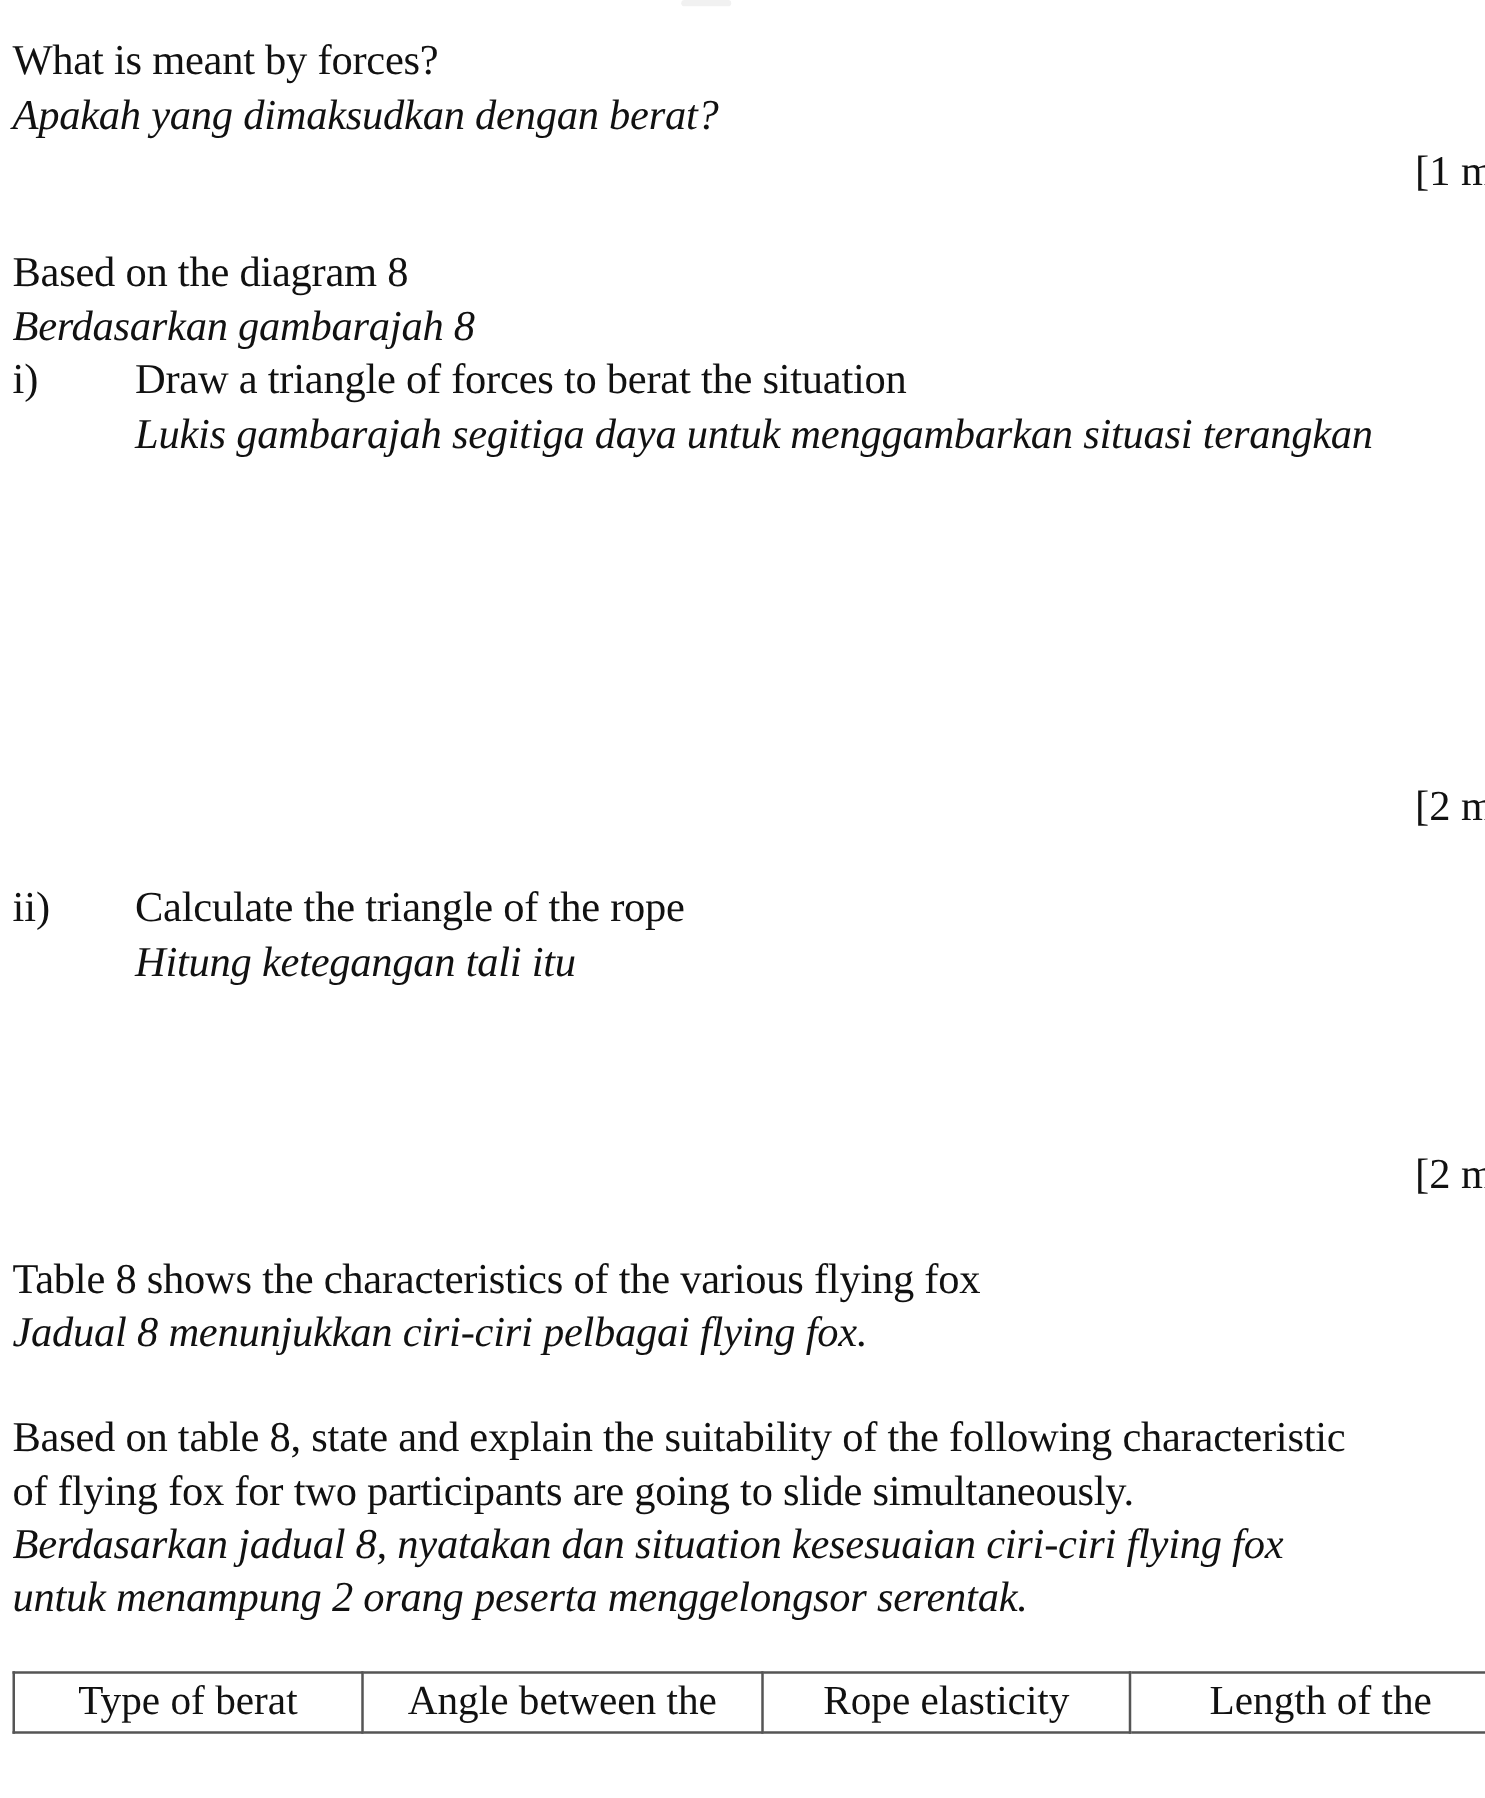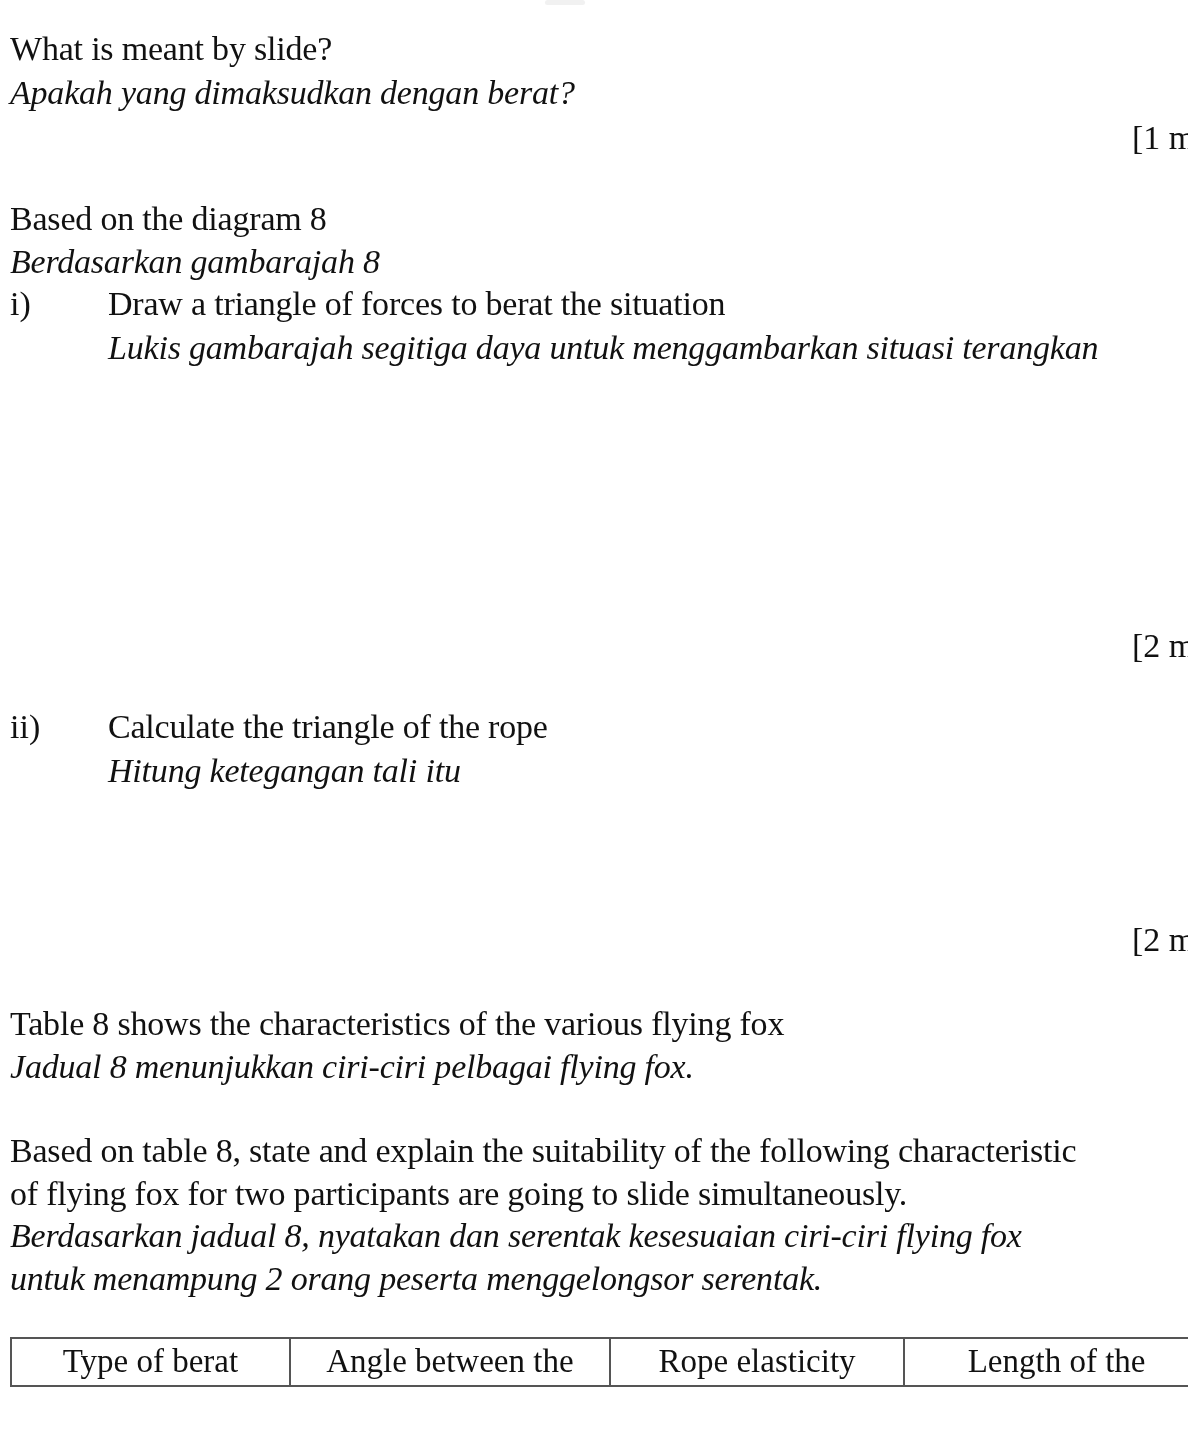--- a/index.html
+++ b/index.html
@@ -65,21 +65,21 @@
     th.c1 { width: 272px; }
     th.c2 { width: 311px; }
     th.c3 { width: 287px; border-radius: 21px; }
     th.c4 { width: 300px; }
   </style>
 </head>
 <body>
 
 <div class="top-smudge"></div>
 
-<div class="line" style="left:10px; top:29px;">What is meant by slide?</div>
+<div class="line" style="left:10px; top:29px;">What is meant by forces?</div>
 <div class="line it" style="left:10px; top:73px;">Apakah yang dimaksudkan dengan berat?</div>
 <div class="marks" style="top:118px;">[1 m</div>
 
 <div class="line" style="left:10px; top:199px;">Based on the diagram 8</div>
 <div class="line it" style="left:10px; top:242px;">Berdasarkan gambarajah 8</div>
 
 <div class="label-num" style="top:284px;">i)</div>
 <div class="line" style="left:108px; top:284px;">Draw  a triangle of forces to berat the situation</div>
 <div class="line it" style="left:108px; top:328px;">Lukis gambarajah segitiga daya untuk menggambarkan situasi terangkan</div>
 <div class="marks" style="top:626px;">[2 m</div>
@@ -87,21 +87,21 @@
 <div class="label-num" style="top:707px;">ii)</div>
 <div class="line" style="left:108px; top:707px;">Calculate the triangle of the rope</div>
 <div class="line it" style="left:108px; top:751px;">Hitung ketegangan tali itu</div>
 <div class="marks" style="top:920px;">[2 m</div>
 
 <div class="line" style="left:10px; top:1004px;">Table 8 shows the characteristics of the various flying fox</div>
 <div class="line it" style="left:10px; top:1047px;">Jadual 8 menunjukkan ciri-ciri pelbagai flying fox.</div>
 
 <div class="line" style="left:10px; top:1131px;">Based on table 8, state and explain the suitability of the following characteristic</div>
 <div class="line" style="left:10px; top:1174px;">of flying fox for two participants are going to slide simultaneously.</div>
-<div class="line it" style="left:10px; top:1216px;">Berdasarkan jadual 8, nyatakan dan serentak kesesuaian ciri-ciri flying fox</div>
+<div class="line it" style="left:10px; top:1216px;">Berdasarkan jadual 8, nyatakan dan situation kesesuaian ciri-ciri flying fox</div>
 <div class="line it" style="left:10px; top:1259px;">untuk menampung 2 orang peserta menggelongsor serentak.</div>
 
 <table class="char-table">
   <thead>
     <tr>
       <th class="c1">Type of berat</th>
       <th class="c2">Angle between the</th>
       <th class="c3">Rope elasticity</th>
       <th class="c4">Length of the</th>
     </tr>

